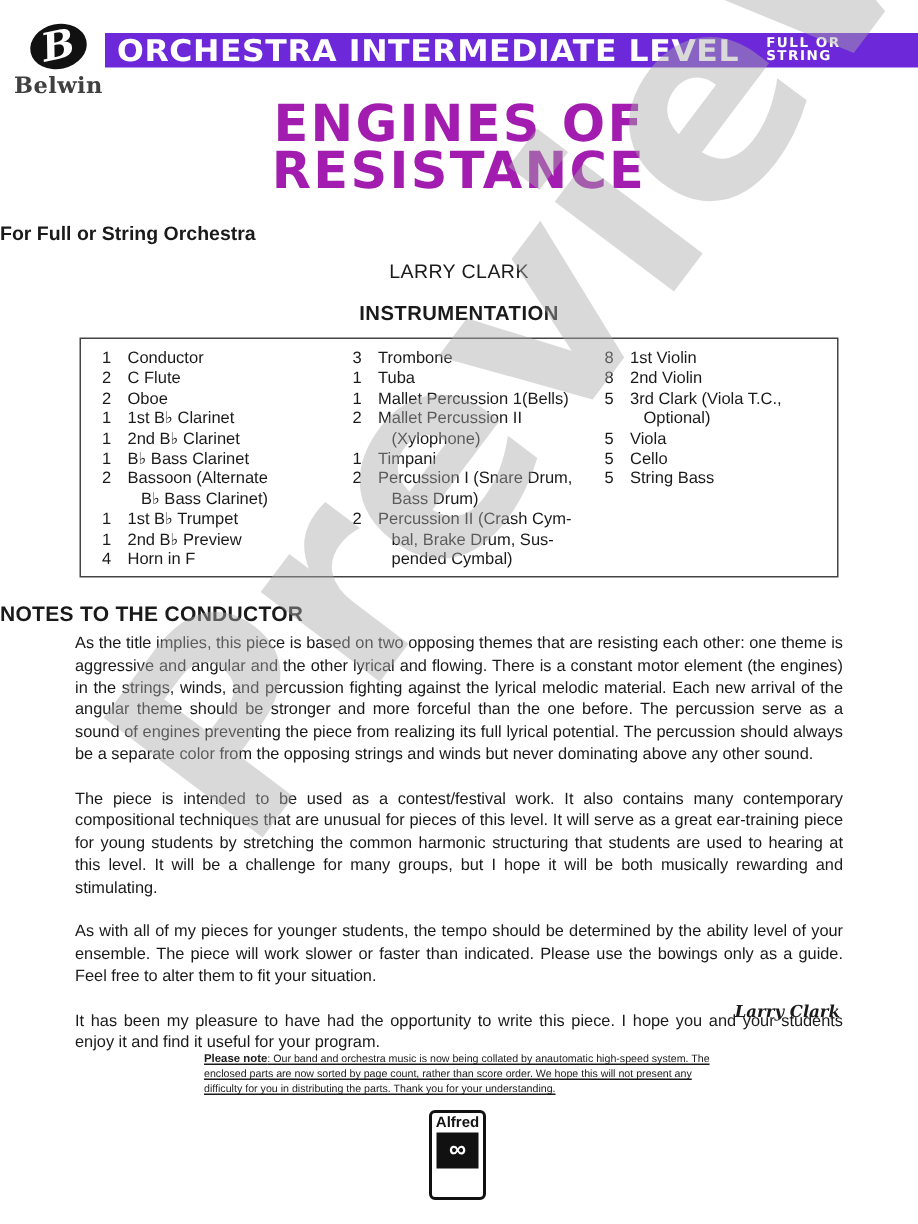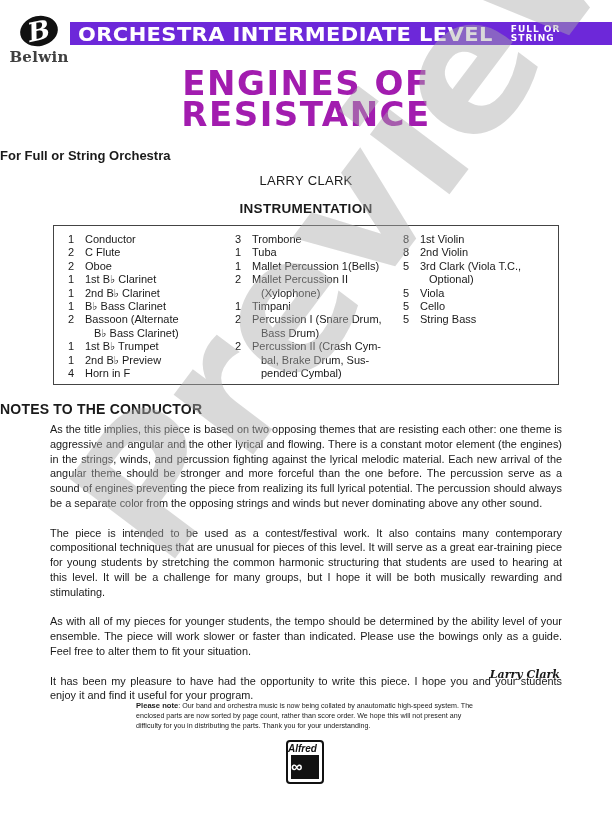--- a/index.html
+++ b/index.html
@@ -48,25 +48,25 @@
   
   .notes-head { position: absolute; left: 0; right: 0; top: 401px; text-align: left;
                 font-weight: bold; font-size: 14px; letter-spacing: 0.2px; }
   .notes { position: absolute; left: 50px; width: 512px; top: 422px; font-size: 10.9px;
            line-height: 14.8px; text-align: justify; }
   .notes p { margin: 0 0 14.8px 0; }
   .signature { position: absolute; right: 52px; top: 668px; font-family: "DejaVu Serif", serif;
                font-style: italic; font-weight: bold; font-size: 11px; }
 
   .please { position: absolute; left: 136px; width: 340px; top: 701px; font-size: 7.1px;
-            line-height: 10px; }
+            line-height: 10px; text-decoration: underline; }
   .please b { font-size: 7.6px; }
 
-  .alfred { position: absolute; left: 286px; top: 740px; width: 38px; height: 44px;
-            border: 2px solid #111; border-radius: 4px; box-sizing: border-box; text-align: left; font-style: italic; }
+  .alfred { position: absolute; left: 286px; top: 740px; width: 38px; height: 60px;
+            border: 2px solid #111; border-radius: 4px; box-sizing: border-box; text-align: center; }
   .alfred-name { font-weight: bold; font-size: 10px; line-height: 13px; color: #111; }
   .alfred-mark { margin: 0 3px; height: 24px; background: #111; color: #fff; font-size: 16px;
                  line-height: 24px; font-weight: bold; }
 
   
   .watermark { position: absolute; left: 30px; top: 470px; font-family: "DejaVu Sans", sans-serif;
                font-weight: bold; font-size: 182px; color: rgba(170,170,170,0.45);
                transform-origin: left top; transform: rotate(-53deg); white-space: nowrap;
                pointer-events: none; letter-spacing: -2px; }
 </style>

